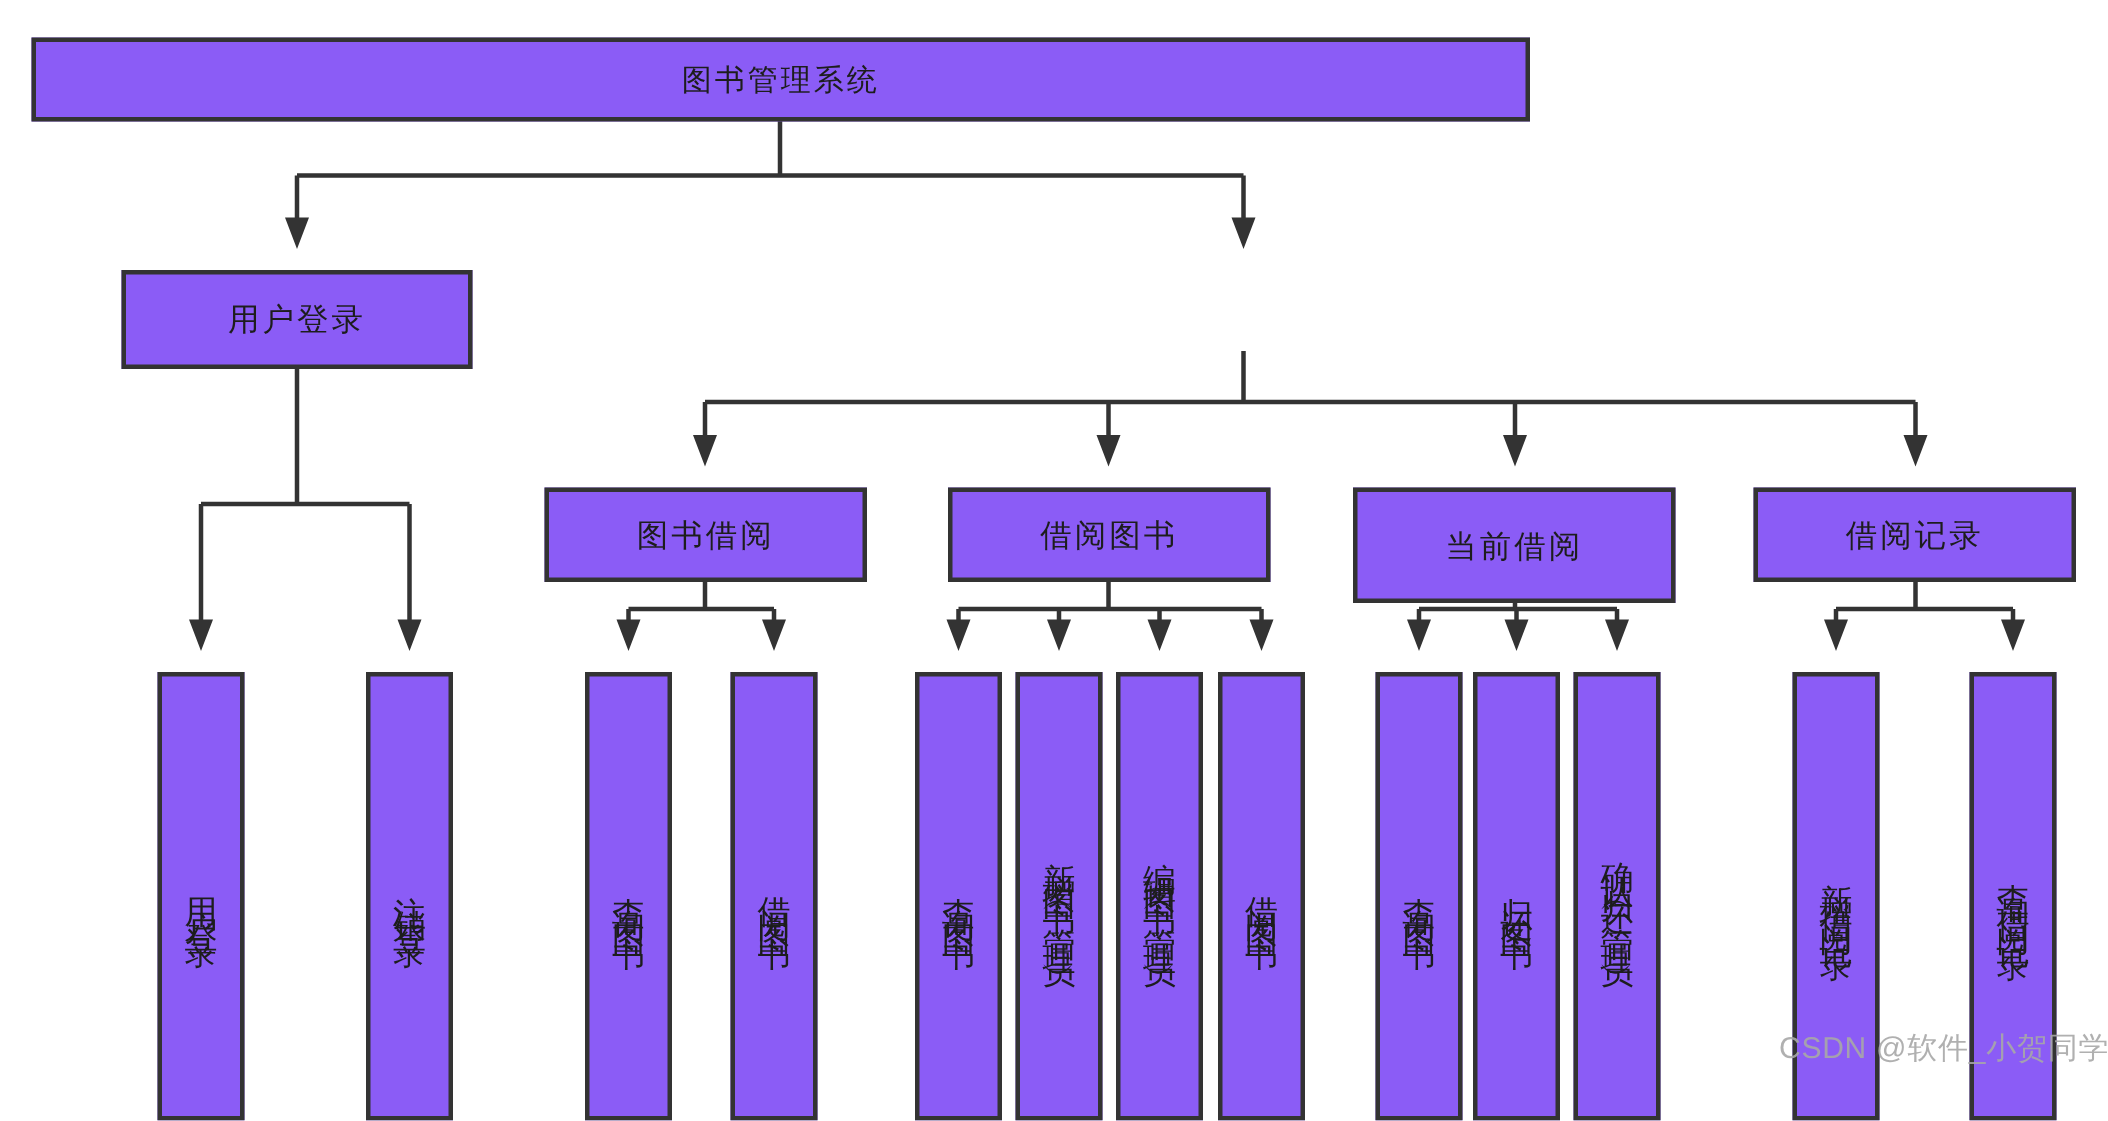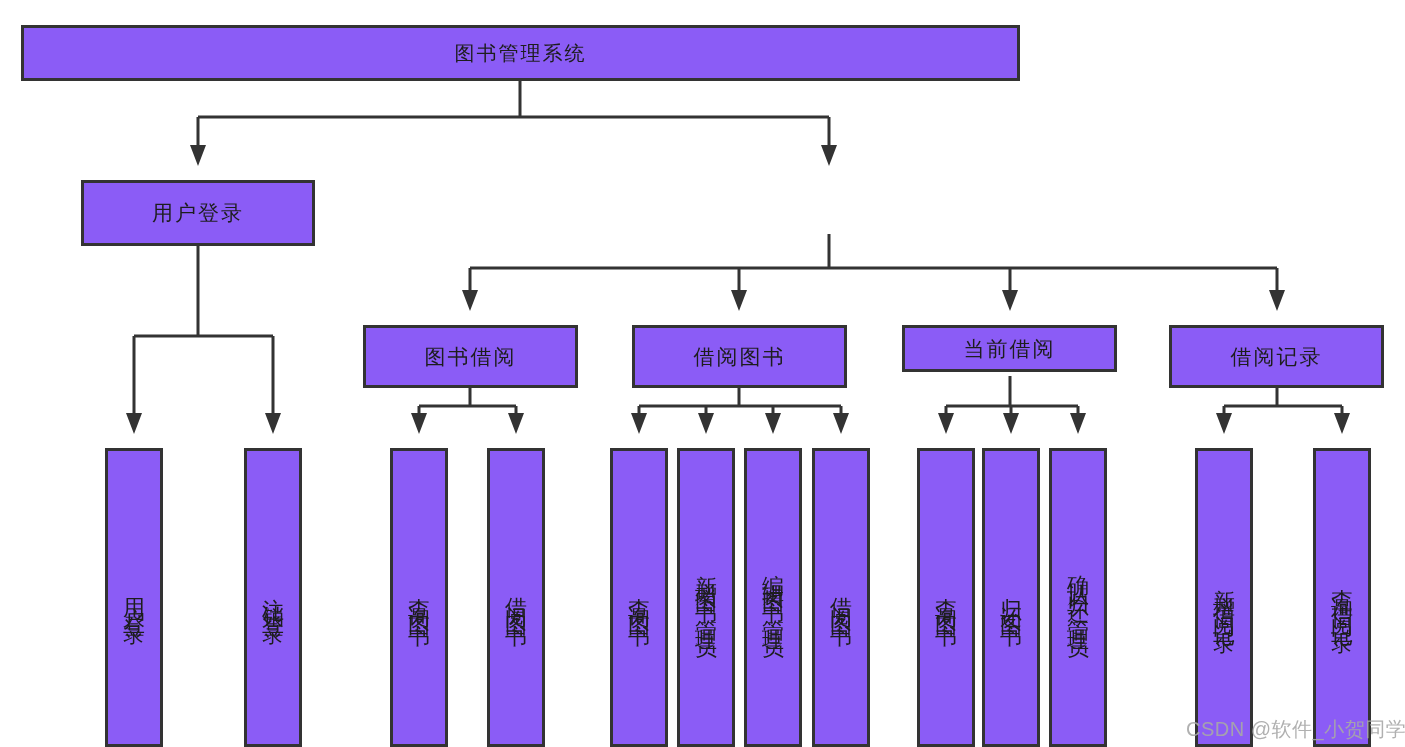--- a/index.html
+++ b/index.html
@@ -33,21 +33,21 @@
   .vbox .vtext {
     writing-mode: vertical-rl;
     text-orientation: mixed;
     font-size: 22px;
     letter-spacing: 9px;
     line-height: 1;
   }
   .watermark {
     position: absolute;
     left: 1186px;
-    top: 716px;
+    top: 685px;
     z-index: 3;
     font-size: 20px;
     letter-spacing: 0.5px;
     color: var(--watermark, #a8a8a8);
     opacity: 0.9;
     white-space: nowrap;
   }
 </style>
 </head>
 <body>
@@ -88,21 +88,21 @@
              M1216 413 L1232 413 L1224 434 Z
              M1334 413 L1350 413 L1342 434 Z"></path>
   </svg>
 
   <div class="hbox root" style="left:21px; top:13px; width:999px; height:56px;">图书管理系统</div>
 
   <div class="hbox" style="left:81px; top:168px; width:234px; height:66px;">用户登录</div>
 
   <div class="hbox" style="left:363px; top:313px; width:215px; height:63px;">图书借阅</div>
   <div class="hbox" style="left:632px; top:313px; width:215px; height:63px;">借阅图书</div>
-  <div class="hbox" style="left:902px; top:313px; width:215px; height:47px;">当前借阅</div>
+  <div class="hbox" style="left:902px; top:313px; width:215px; height:77px;">当前借阅</div>
   <div class="hbox" style="left:1169px; top:313px; width:215px; height:63px;">借阅记录</div>
 
   <div class="vbox" style="left:105px; top:436px; width:58px; height:299px;">
     <span class="vtext">用户登录</span>
   </div>
   <div class="vbox" style="left:244px; top:436px; width:58px; height:299px;">
     <span class="vtext">注销登录</span>
   </div>
 
   <div class="vbox" style="left:390px; top:436px; width:58px; height:299px;">

